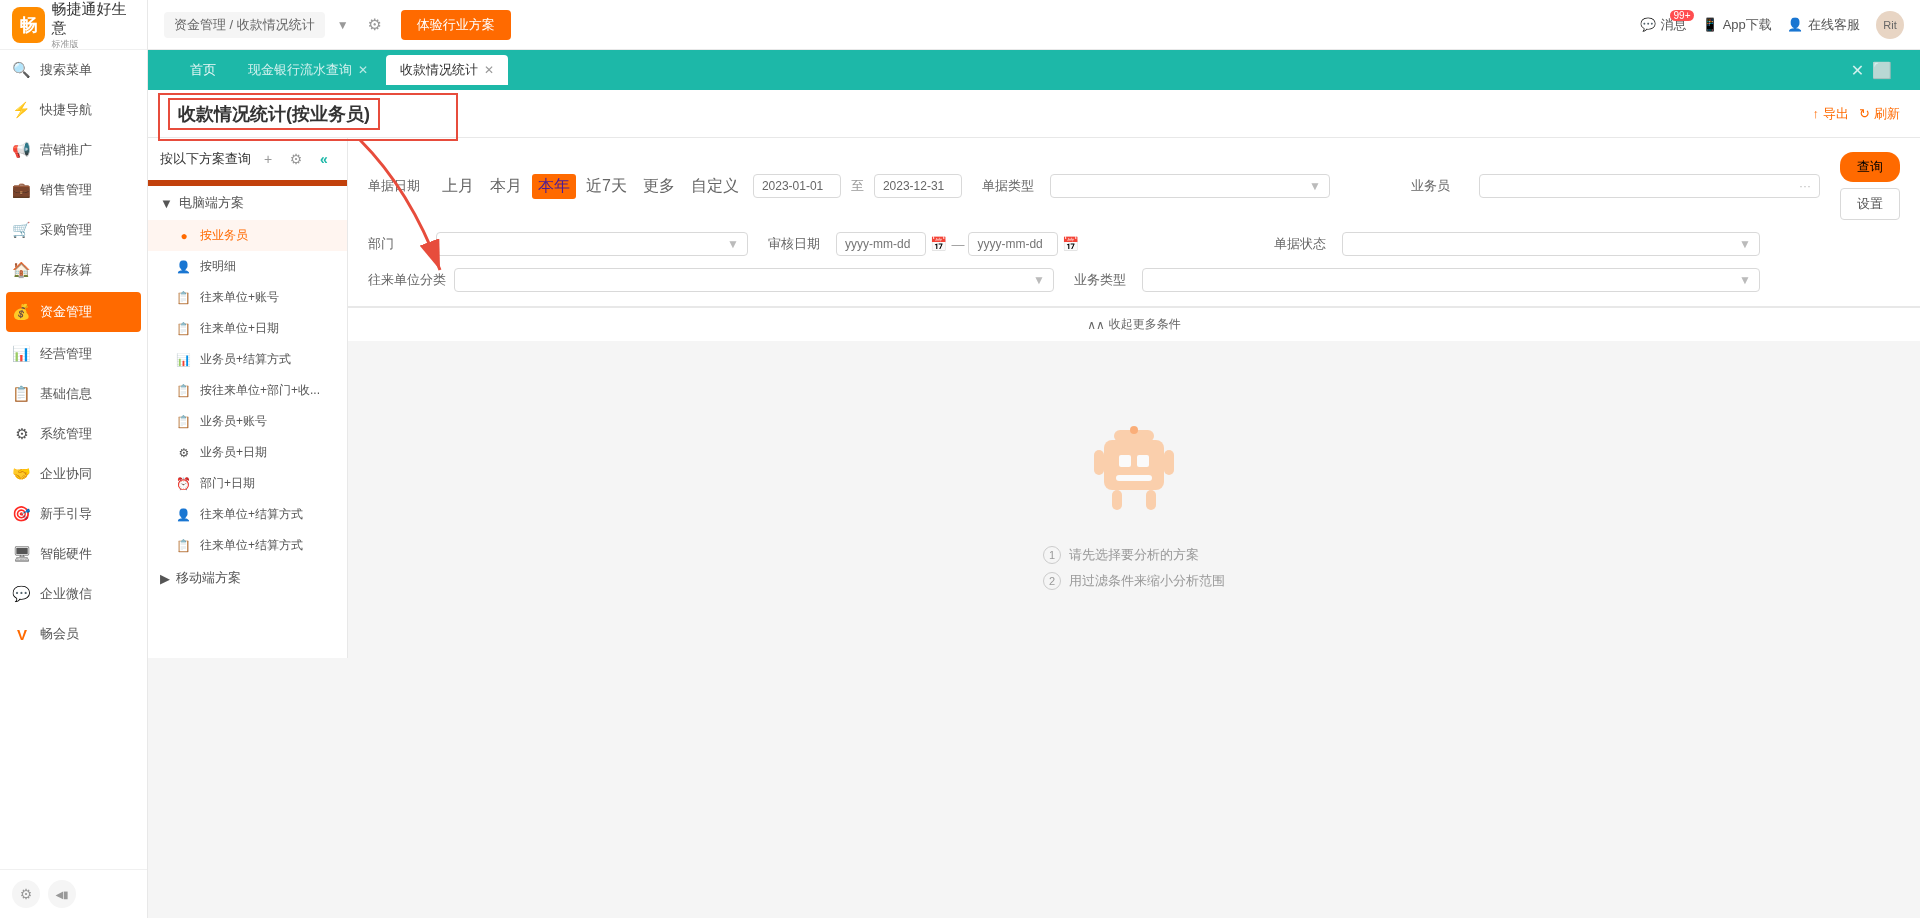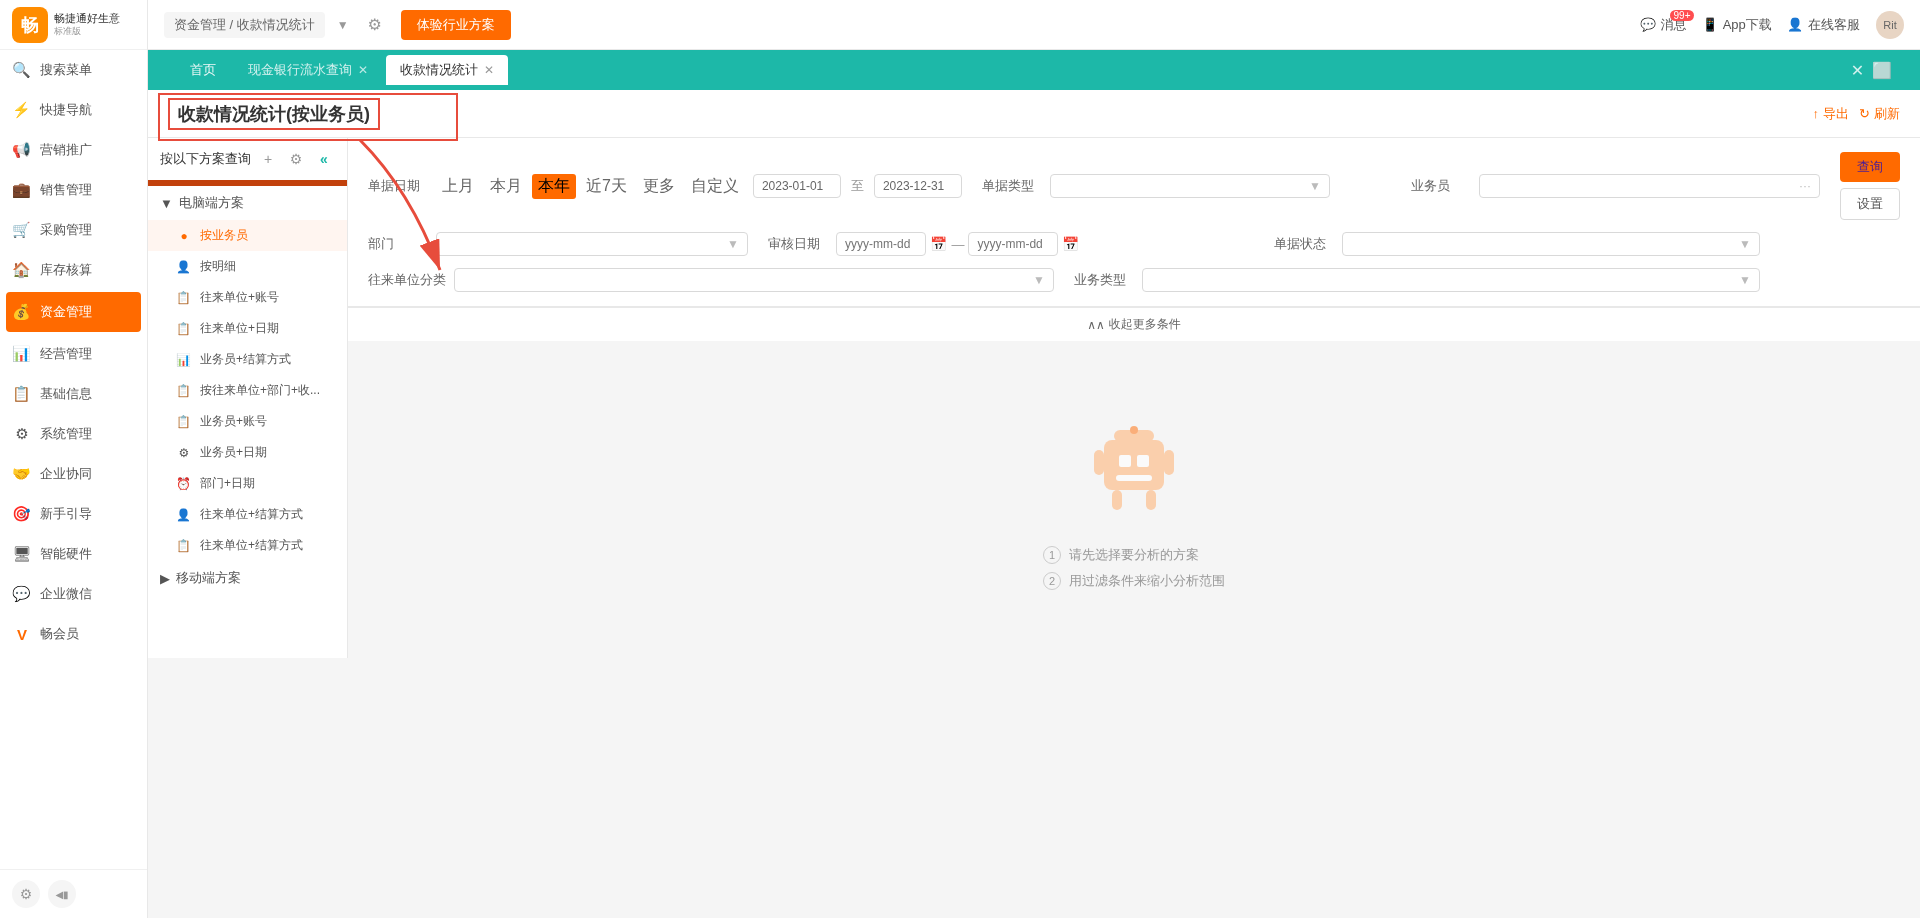--- a/index.html
+++ b/index.html
@@ -2,21 +2,21 @@
 <html><head>
   <meta charset="utf-8">
   <style>
     * { margin: 0; padding: 0; box-sizing: border-box; }
     body { font-family: 'Microsoft YaHei', sans-serif; font-size: 13px; background: #f5f5f5; width: 1920px; height: 918px; overflow: hidden; display: flex; }
 
     
     .sidebar { width: 148px; background: #fff; height: 918px; display: flex; flex-direction: column; border-right: 1px solid #e8e8e8; flex-shrink: 0; }
     .sidebar-logo { height: 50px; background: #fff; display: flex; align-items: center; padding: 0 12px; border-bottom: 1px solid #f0f0f0; }
     .logo-icon { width: 36px; height: 36px; background: #ff8c00; border-radius: 8px; display: flex; align-items: center; justify-content: center; color: white; font-size: 18px; font-weight: bold; margin-right: 6px; }
-    .logo-text { font-size: 11px; color: #333; line-height: 1.3; }
+    .logo-text { font-size: 15px; color: #333; line-height: 1.3; }
     .logo-badge { font-size: 9px; color: #999; }
     .sidebar-nav-item { display: flex; align-items: center; gap: 8px; padding: 10px 12px; cursor: pointer; color: #555; transition: background 0.2s; }
     .sidebar-nav-item.active { background: #ff6a00; color: white; border-radius: 4px; margin: 2px 6px; padding: 10px 6px; }
     .sidebar-nav-item .nav-icon { width: 20px; height: 20px; display: flex; align-items: center; justify-content: center; font-size: 15px; }
     .sidebar-nav-item .nav-label { font-size: 13px; }
     .sidebar-footer { margin-top: auto; display: flex; align-items: center; padding: 10px 12px; gap: 8px; border-top: 1px solid #f0f0f0; }
     .sidebar-footer-icon { width: 28px; height: 28px; background: #f5f5f5; border-radius: 50%; display: flex; align-items: center; justify-content: center; cursor: pointer; color: #999; font-size: 14px; }
 
     
     .main { flex: 1; display: flex; flex-direction: column; height: 658px; overflow: hidden; }
@@ -77,21 +77,21 @@
     .date-shortcut { font-size: 16px; color: #666; cursor: pointer; padding: 2px 6px; }
     .date-shortcut.active { background: #ff6a00; color: white; border-radius: 3px; padding: 2px 6px; }
     .date-input { border: 1px solid #d9d9d9; border-radius: 4px; padding: 4px 8px; font-size: 12px; color: #666; width: 100px; }
     .filter-select { border: 1px solid #d9d9d9; border-radius: 4px; padding: 4px 8px; font-size: 12px; color: #666; min-width: 180px; display: flex; align-items: center; justify-content: space-between; cursor: pointer; }
     .filter-select-wide { min-width: 280px; }
     .filter-date-range { display: flex; align-items: center; gap: 4px; }
     .date-icon { color: #bbb; font-size: 14px; cursor: pointer; }
     .date-separator { color: #999; }
     .more-btn { color: #ff6a00; font-size: 12px; cursor: pointer; }
     .collapse-bar { display: flex; align-items: center; justify-content: center; padding: 8px; color: #666; cursor: pointer; font-size: 12px; gap: 4px; background: #fff; border-top: 1px solid #e8e8e8; }
-    .query-btn { background: #ff6a00; color: #4c1d95; border: none; padding: 6px 4px; border-radius: 4px; cursor: pointer; font-size: 13px; }
+    .query-btn { background: #ff6a00; color: #000000; border: none; padding: 6px 4px; border-radius: 13px; cursor: pointer; font-size: 13px; }
     .settings-btn { border: 1px solid #d9d9d9; background: #fff; color: #555; padding: 6px 16px; border-radius: 4px; cursor: pointer; font-size: 13px; }
     .btn-group { display: flex; flex-direction: column; gap: 6px; margin-left: auto; }
 
     
     .empty-state { flex: 1; display: flex; flex-direction: column; align-items: center; justify-content: center; gap: 16px; }
     .empty-tips { display: flex; flex-direction: column; gap: 8px; }
     .empty-tip-item { display: flex; align-items: center; gap: 8px; color: #999; font-size: 13px; }
     .tip-num { width: 18px; height: 18px; border: 1px solid #ccc; border-radius: 50%; display: flex; align-items: center; justify-content: center; font-size: 11px; color: #999; }
   </style>
 </head>
@@ -309,21 +309,21 @@
     <div class="right-panel">
 
       <div class="filter-area">
 
         <div class="filter-row">
           <div class="filter-item">
             <span class="filter-label">单据日期</span>
             <div class="filter-date-group">
               <span class="date-shortcut">上月</span>
               <span class="date-shortcut">本月</span>
-              <span class="date-shortcut active" style="background:#ff6a00;color:#000000;border-radius:3px;padding:2px 6px;">本年</span>
+              <span class="date-shortcut active" style="background:#ff6a00;color:#4c1d95;border-radius:3px;padding:2px 6px;">本年</span>
               <span class="date-shortcut">近7天</span>
               <span class="date-shortcut">更多</span>
               <span class="date-shortcut">自定义</span>
             </div>
             <input class="date-input" style="width: 88px;" value="2023-01-01">
             <span style="color:#999;margin:0 2px;">至</span>
             <input class="date-input" style="width: 88px;" value="2023-12-31">
           </div>
 
           <div class="filter-item" style="flex:1;">

